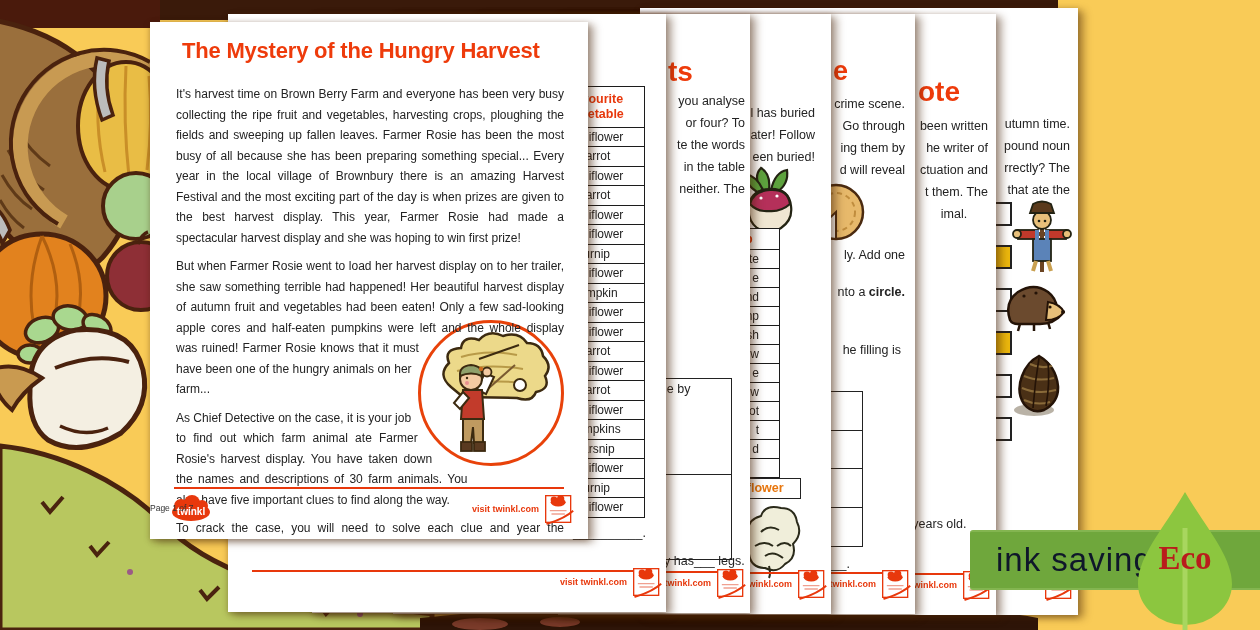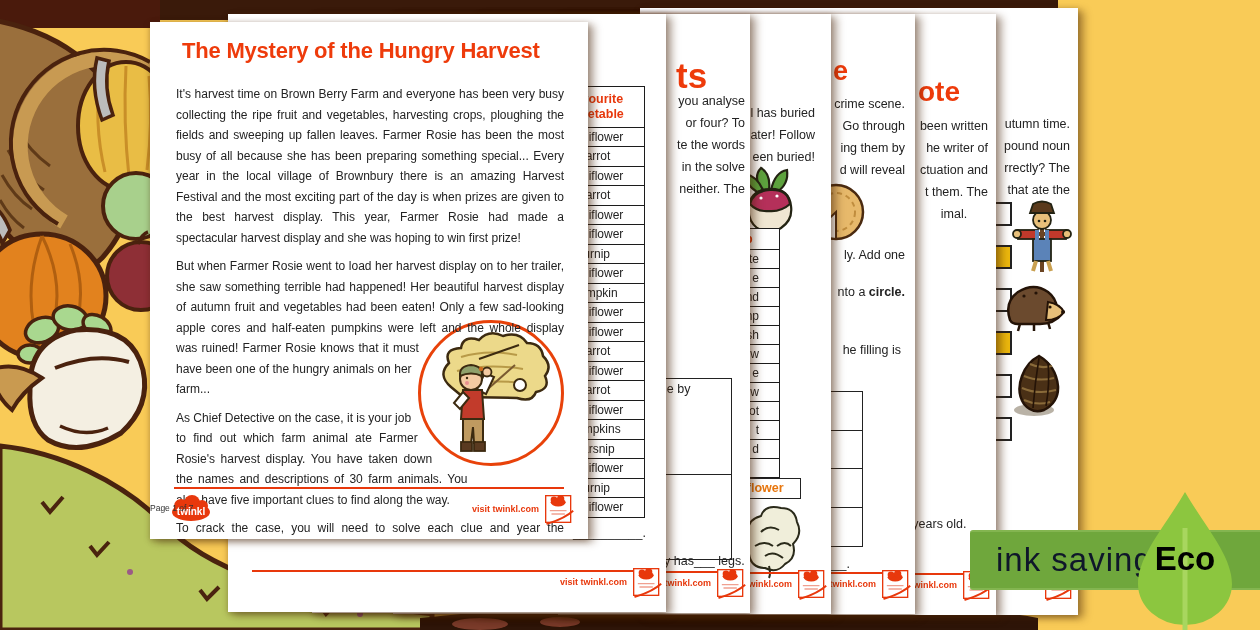--- a/index.html
+++ b/index.html
@@ -52,21 +52,21 @@
       background:#fff;margin-bottom:19px;}
   .cb.filled{background:#edb90d;}
   
   .eco-banner{position:absolute;left:970px;top:530px;width:290px;height:60px;
      background:#6fa73c;border-top:2px solid #83b550;border-bottom:2px solid #83b550;
      box-sizing:border-box;z-index:30;border-radius:3px 0 0 3px;}
   .eco-label{position:absolute;left:26px;top:0;height:56px;line-height:56px;
      color:#0f172a;font-size:33px;letter-spacing:1px;}
   .eco-leaf{position:absolute;left:1132px;top:490px;z-index:31;}
   .eco-word{position:absolute;left:1132px;top:540px;width:106px;text-align:center;
-     color:#000000;font-size:33px;font-weight:bold;z-index:32;}
+     color:#b91c1c;font-size:33px;font-weight:bold;z-index:32;font-family:Liberation Serif, serif;}
 </style>
 </head>
 <body>
 
 <svg id="bg" width="1260" height="630" viewBox="0 0 1260 630">
   <defs>
     <symbol id="stamp" viewBox="0 0 36 42">
       <rect x="2" y="5" width="30" height="32" fill="#fff" stroke="#e8380c" stroke-width="1.6"></rect>
       <ellipse cx="17" cy="13" rx="9" ry="5" fill="#e8380c"></ellipse>
       <circle cx="12" cy="10" r="4" fill="#e8380c"></circle>
@@ -296,27 +296,27 @@
       <span class="visit">visit twinkl.com</span>
       <svg width="30" height="36" viewBox="0 0 36 42">
           <use href="#stamp"></use>
         </svg>
     </div>
   </div>
 </div>
 
 <div class="page" id="p3" style="left:312px;top:14px;height:599px;z-index:18">
   <div class="pc">
-    <div class="wk-title" style="left:364px;top:42px;font-size:35px">ts</div>
+    <div class="wk-title" style="left:356px;top:42px;font-size:28px">ts</div>
     <div class="frag-lines" style="top:76px;right:5px">
 
     <div>you analyse</div>
         <div>or four? To</div>
         <div>te the words</div>
-        <div>in the solve</div>
+        <div>in the table</div>
         <div>neither. The</div>
       </div>
     <div class="obox" style="left:245px;top:364px;width:175px;height:97px">
       <span class="frag" style="left:106px;top:3px">le by</span>
     </div>
     <div class="obox" style="left:245px;top:460px;width:175px;height:86px"></div>
     <div class="frag" style="left:352px;top:540px">y has___ legs.</div>
     <div class="footer-line" style="bottom:40px"></div>
     <div class="f-cluster" style="right:4px;bottom:12px">
       <span class="visit">visit twinkl.com</span>

